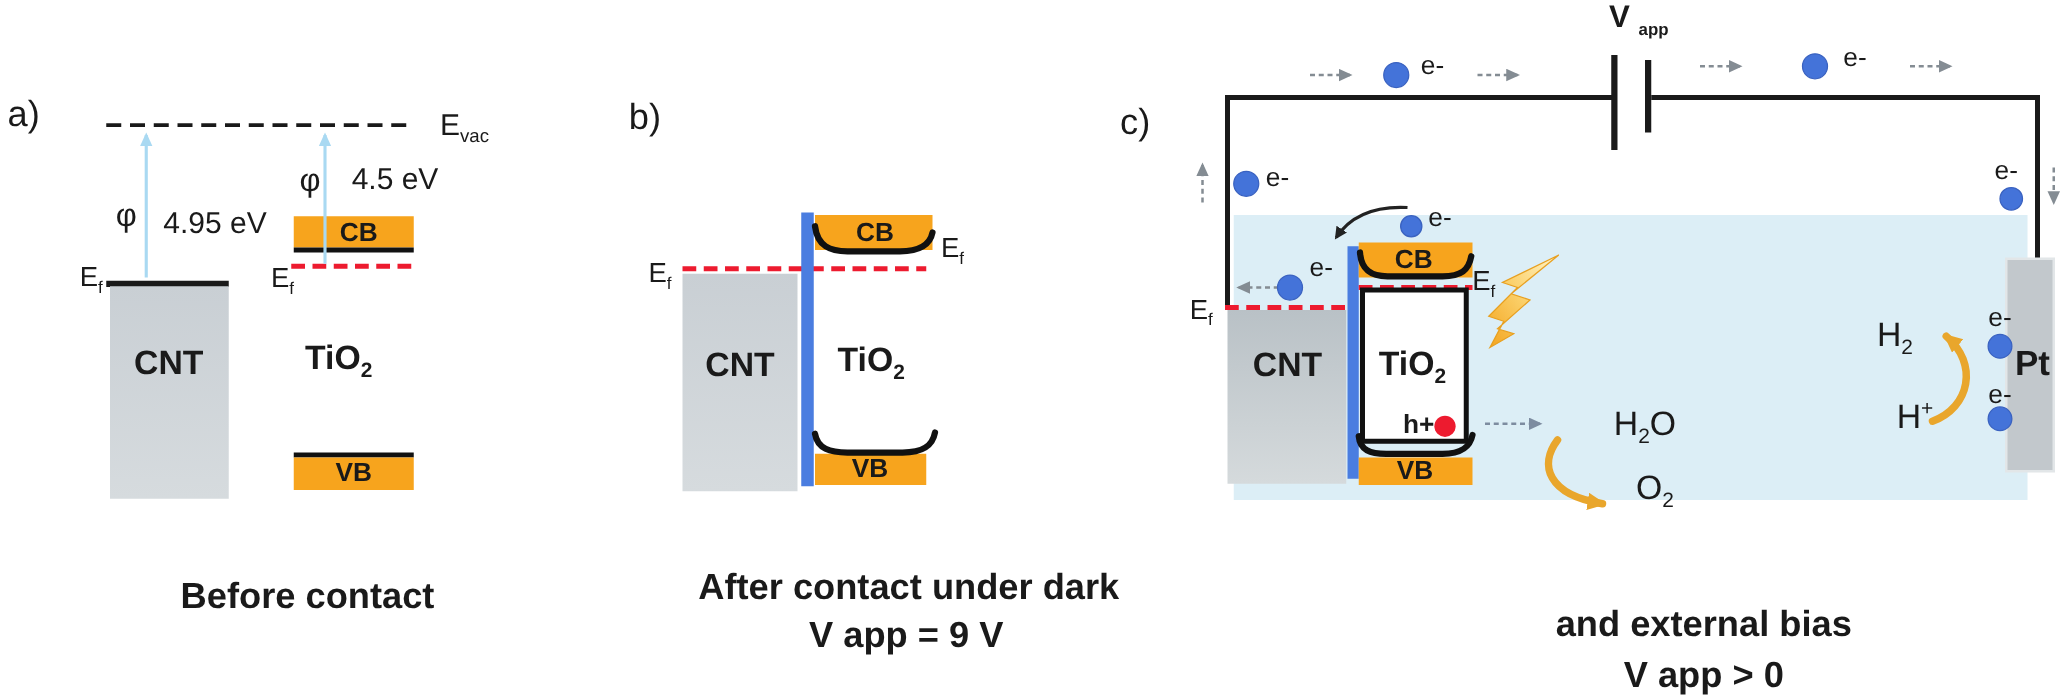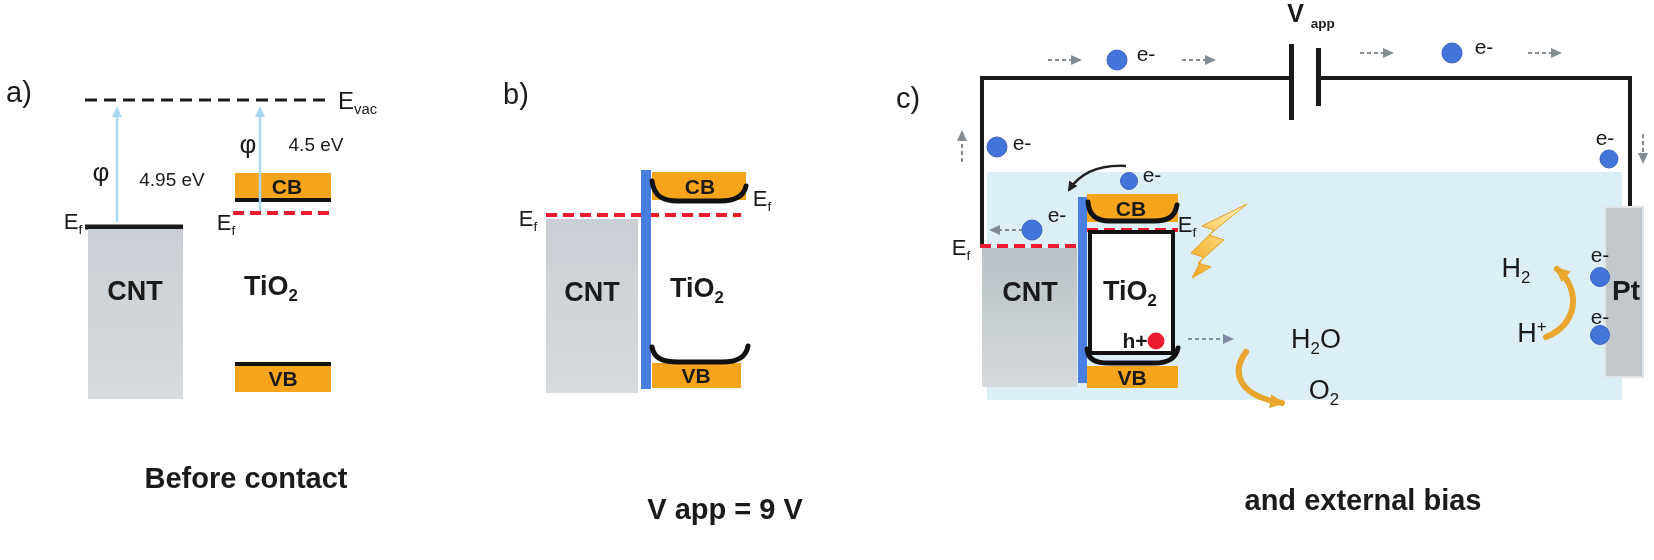--- a/index.html
+++ b/index.html
@@ -4,21 +4,21 @@
 <style>
   html,body{margin:0;padding:0;background:#ffffff;}
   .fig{position:relative;width:1654px;height:560px;background:#ffffff;overflow:hidden;
        font-family:"Liberation Sans",sans-serif;color:#1a1a1a;}
   .fig svg{position:absolute;left:0;top:0;}
   .lbl{position:absolute;white-space:nowrap;line-height:1;color:#1a1a1a;}
   .c{transform:translate(-50%,-50%);}
   .vl{transform:translateY(-50%);}
   .tag{font-size:29px;}
   .phi{font-size:26px;}
-  .wf{font-size:19px;}
+  .wf{font-size:24px;}
   .ef{font-size:22px;}
   .ef sub{font-size:62%;}
   .evac{font-size:24px;}
   .evac sub{font-size:62%;}
   .mat{font-size:27px;font-weight:bold;}
   .mat sub{font-size:62%;}
   .band{font-size:21px;font-weight:bold;}
   .cap{font-size:29px;font-weight:bold;}
   .el{font-size:21px;}
   .hole{font-size:21px;font-weight:bold;}
@@ -125,40 +125,41 @@
   <circle cx="997" cy="147" r="10" fill="#4473D9" stroke="#3a62c0" stroke-width="1"></circle>
   <circle cx="1609" cy="159" r="9" fill="#4473D9" stroke="#3a62c0" stroke-width="1"></circle>
   <circle cx="1129" cy="181" r="8.5" fill="#4473D9" stroke="#3a62c0" stroke-width="1"></circle>
   <circle cx="1032" cy="230" r="10" fill="#4473D9" stroke="#3a62c0" stroke-width="1"></circle>
   <circle cx="1600" cy="277" r="9.5" fill="#4473D9" stroke="#3a62c0" stroke-width="1"></circle>
   <circle cx="1600" cy="335" r="9.5" fill="#4473D9" stroke="#3a62c0" stroke-width="1"></circle>
   <circle cx="1156" cy="341" r="8.5" fill="#ED1B2F"></circle>
 </svg>
 
   <div class="lbl tag" style="left:6px;top:78px;">a)</div>
-  <div class="lbl evac vl" style="left:338px;top:103px;"><span>E</span><sub>vac</sub></div>
+  <div class="lbl evac vl" style="left:352px;top:103px;"><span>E</span><sub>vac</sub></div>
   <div class="lbl phi c" style="left:101px;top:172px;">φ</div>
   <div class="lbl wf c" style="left:172px;top:179px;">4.95 eV</div>
   <div class="lbl ef c" style="left:73px;top:224px;"><span>E</span><sub>f</sub></div>
   <div class="lbl mat c" style="left:135px;top:291px;">CNT</div>
   <div class="lbl band c" style="left:287px;top:186px;">CB</div>
   <div class="lbl ef c" style="left:226px;top:225px;"><span>E</span><sub>f</sub></div>
   <div class="lbl phi c" style="left:248px;top:144px;">φ</div>
   <div class="lbl wf c" style="left:316px;top:144px;">4.5 eV</div>
   <div class="lbl mat c" style="left:271px;top:289px;"><span>TiO</span><sub>2</sub></div>
   <div class="lbl band c" style="left:283px;top:378px;">VB</div>
   <div class="lbl cap c" style="left:246px;top:478px;">Before contact</div>
 
   <div class="lbl tag" style="left:503px;top:80px;">b)</div>
   <div class="lbl ef c" style="left:528px;top:221px;"><span>E</span><sub>f</sub></div>
   <div class="lbl band c" style="left:700px;top:186px;">CB</div>
   <div class="lbl ef c" style="left:762px;top:201px;"><span>E</span><sub>f</sub></div>
   <div class="lbl mat c" style="left:592px;top:292px;">CNT</div>
   <div class="lbl mat c" style="left:697px;top:291px;"><span>TiO</span><sub>2</sub></div>
   <div class="lbl band c" style="left:696px;top:375px;">VB</div>
+  <div class="lbl cap c" style="left:727px;top:471px;">After contact under dark</div>
   <div class="lbl cap c" style="left:725px;top:509px;">V app = 9 V</div>
 
   <div class="lbl tag" style="left:896px;top:84px;">c)</div>
   <div class="lbl vapp c" style="left:1311px;top:16px;"><span>V</span> <sub>app</sub></div>
   <div class="lbl el c" style="left:1146px;top:53px;">e-</div>
   <div class="lbl el c" style="left:1484px;top:46px;">e-</div>
   <div class="lbl el c" style="left:1022px;top:142px;">e-</div>
   <div class="lbl el c" style="left:1605px;top:137px;">e-</div>
   <div class="lbl el c" style="left:1152px;top:174px;">e-</div>
   <div class="lbl el c" style="left:1057px;top:214px;">e-</div>
@@ -170,13 +171,14 @@
   <div class="lbl band c" style="left:1131px;top:208px;">CB</div>
   <div class="lbl mat c" style="left:1130px;top:294px;"><span>TiO</span><sub>2</sub></div>
   <div class="lbl hole c" style="left:1135px;top:340px;">h+</div>
   <div class="lbl band c" style="left:1132px;top:377px;">VB</div>
   <div class="lbl pt c" style="left:1626px;top:291px;">Pt</div>
   <div class="lbl mol c" style="left:1316px;top:342px;"><span>H</span><sub>2</sub><span>O</span></div>
   <div class="lbl mol c" style="left:1324px;top:393px;"><span>O</span><sub>2</sub></div>
   <div class="lbl mol c" style="left:1516px;top:271px;"><span>H</span><sub>2</sub></div>
   <div class="lbl mol c" style="left:1532px;top:333px;"><span>H</span><sup>+</sup></div>
   <div class="lbl cap c" style="left:1363px;top:500px;">and external bias</div>
+  <div class="lbl cap c" style="left:1363px;top:541px;">V app &gt; 0</div>
 </div>
 
 </body></html>

